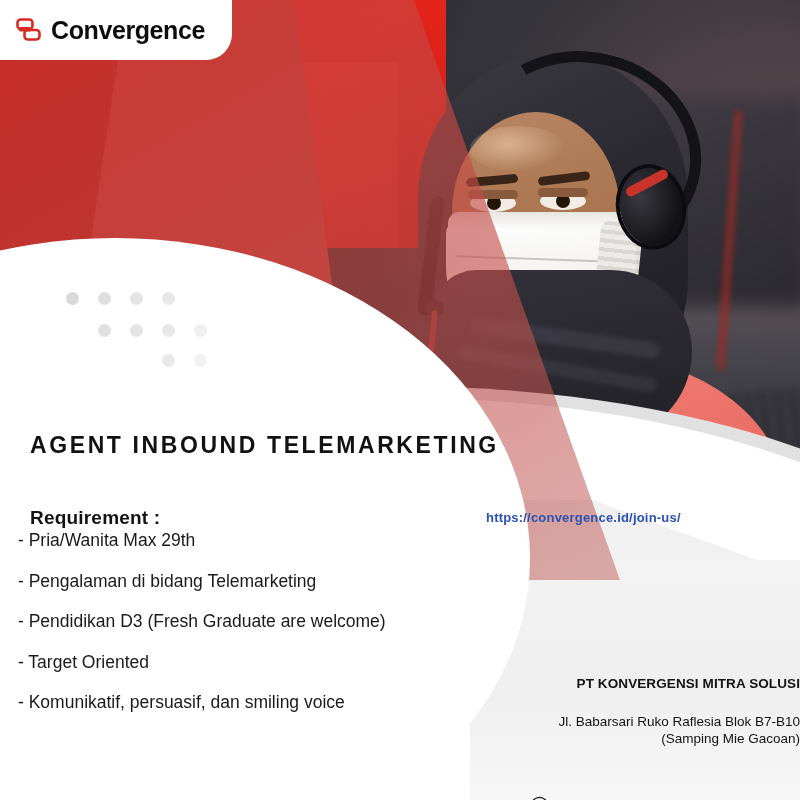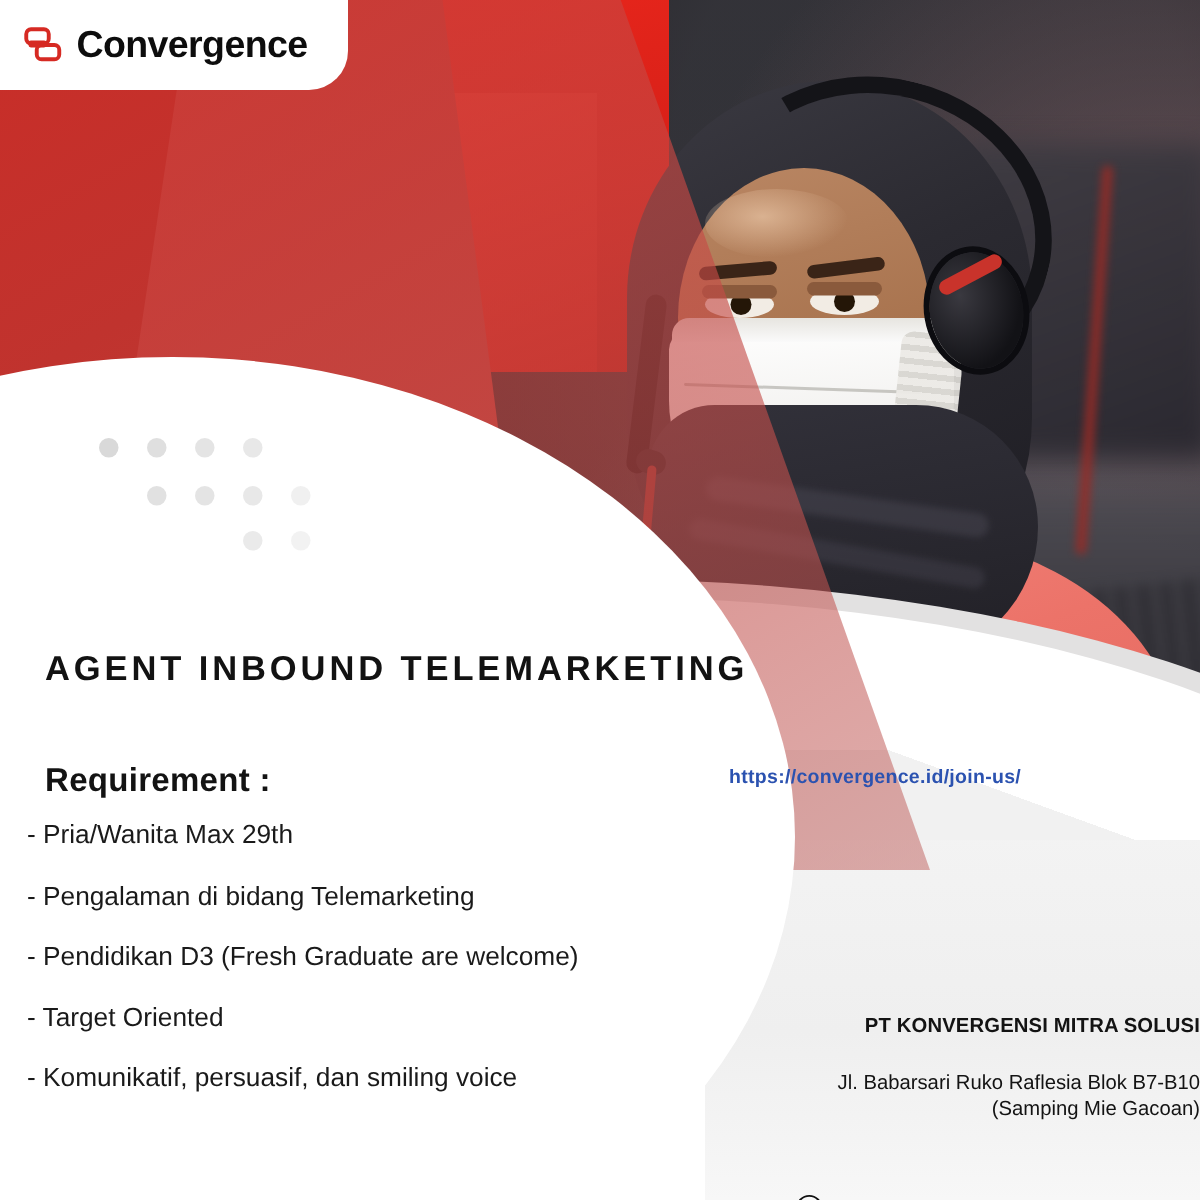--- a/index.html
+++ b/index.html
@@ -252,24 +252,24 @@
     white-space:nowrap;
   }
   .url{
     position:absolute;left:486px;top:496px;
     font-size:13px;font-weight:bold;color:#2b52b0;letter-spacing:.2px;
     white-space:nowrap;
     margin-top:14px;
   }
   .req-head{
     position:absolute;left:30px;top:507px;
-    font-size:22px;font-weight:bold;color:#131313;letter-spacing:.2px;
+    font-size:19px;font-weight:bold;color:#131313;letter-spacing:.2px;
   }
   .req-list{
-    position:absolute;left:18px;top:548px;width:440px;
+    position:absolute;left:18px;top:532px;width:440px;
     margin:0;padding:0;list-style:none;
   }
   .req-list li{
     font-size:17.5px;color:#1a1a1a;line-height:1;margin-bottom:23px;
     white-space:nowrap;
   }
 
   .company{position:absolute;left:530px;top:676px;width:270px;text-align:right;}
   .company-name{
     font-size:13.5px;font-weight:bold;color:#131313;letter-spacing:.1px;

